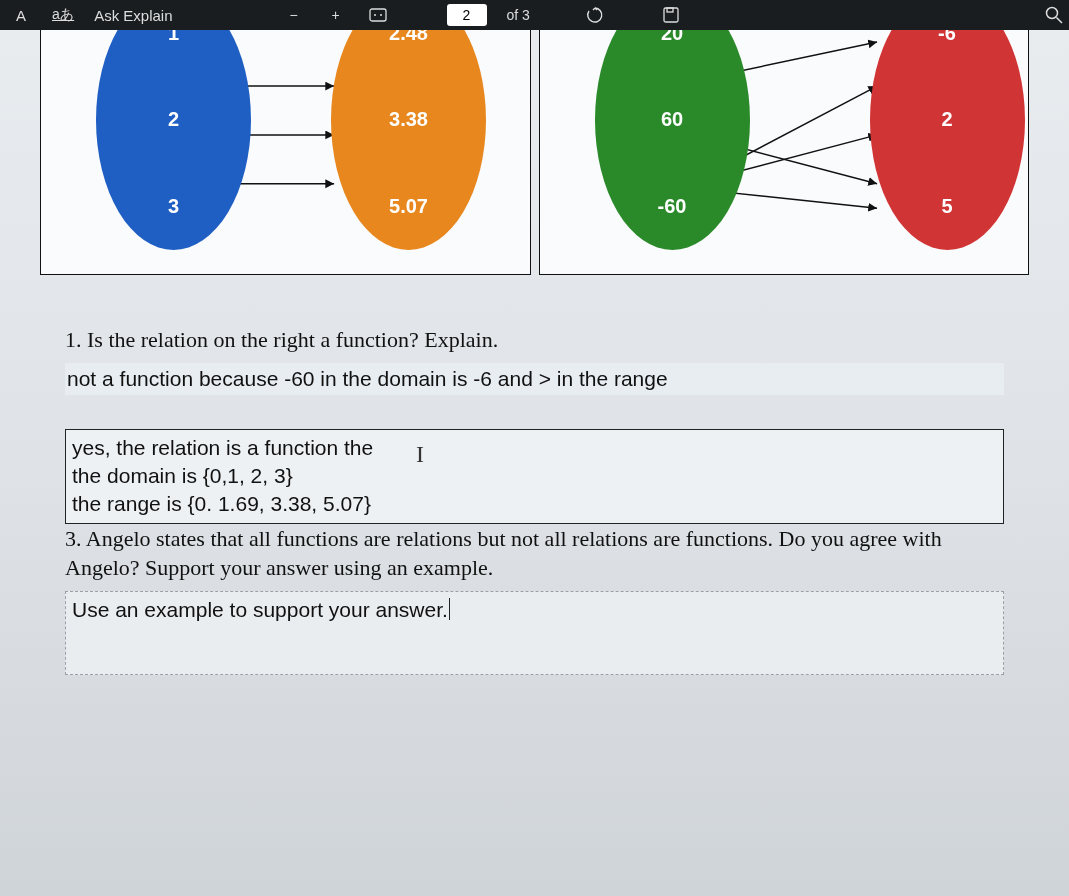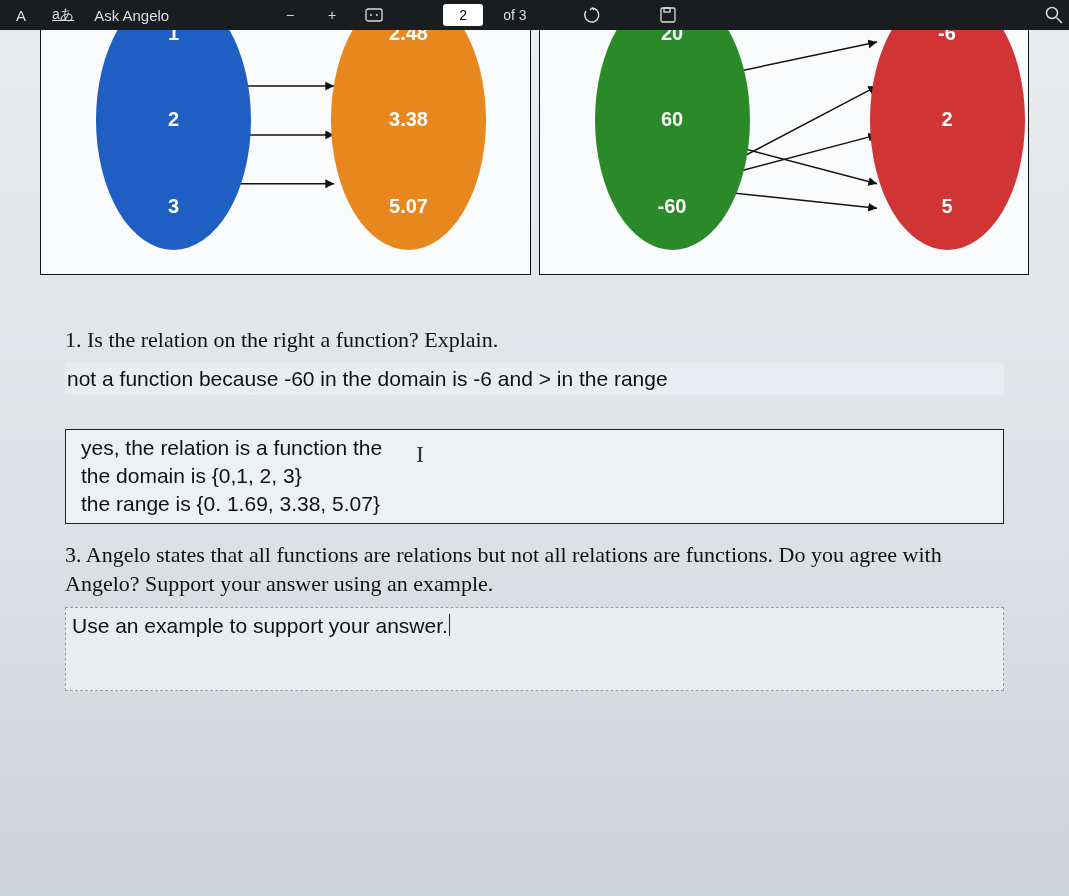--- a/index.html
+++ b/index.html
@@ -91,22 +91,22 @@
     background: #e8edf2;
     font-family: Liberation Sans, sans-serif;
     font-size: 21px;
     padding: 4px 2px;
     margin-bottom: 34px;
   }
   .answer-box1 {
     border: 1.5px solid #222;
     font-family: Arial, sans-serif;
     font-size: 21px;
-    padding: 4px 15px;
-    margin-bottom: 16px;
+    padding: 4px 6px;
+    margin-bottom: 0;
     background: #eef1f4;
     line-height: 1.35;
     position: relative;
   }
   .cursor-i {
     position: absolute;
     left: 350px;
     top: 8px;
     font-family: serif;
     font-size: 24px;
@@ -135,21 +135,21 @@
     top: 4px;
     color: #ddd;
   }
 </style>
 </head>
 <body>
 
 <div class="toolbar">
   <span class="tb-a tb-btn">A</span>
   <span class="tb-aa tb-btn">aあ</span>
-  <span class="tb-ask tb-btn">Ask Angelo</span>
+  <span class="tb-ask tb-btn">Ask Explain</span>
   <span class="tb-sep"></span>
   <span class="tb-btn">−</span>
   <span class="tb-btn">+</span>
   <span class="tb-btn">
     <svg width="18" height="14">
         <rect x="1" y="1" width="16" height="12" rx="2" fill="none" stroke="#ddd" stroke-width="1.3"></rect>
         <circle cx="6" cy="7" r="1" fill="#ddd"></circle>
         <circle cx="12" cy="7" r="1" fill="#ddd"></circle>
       </svg>
   </span>

